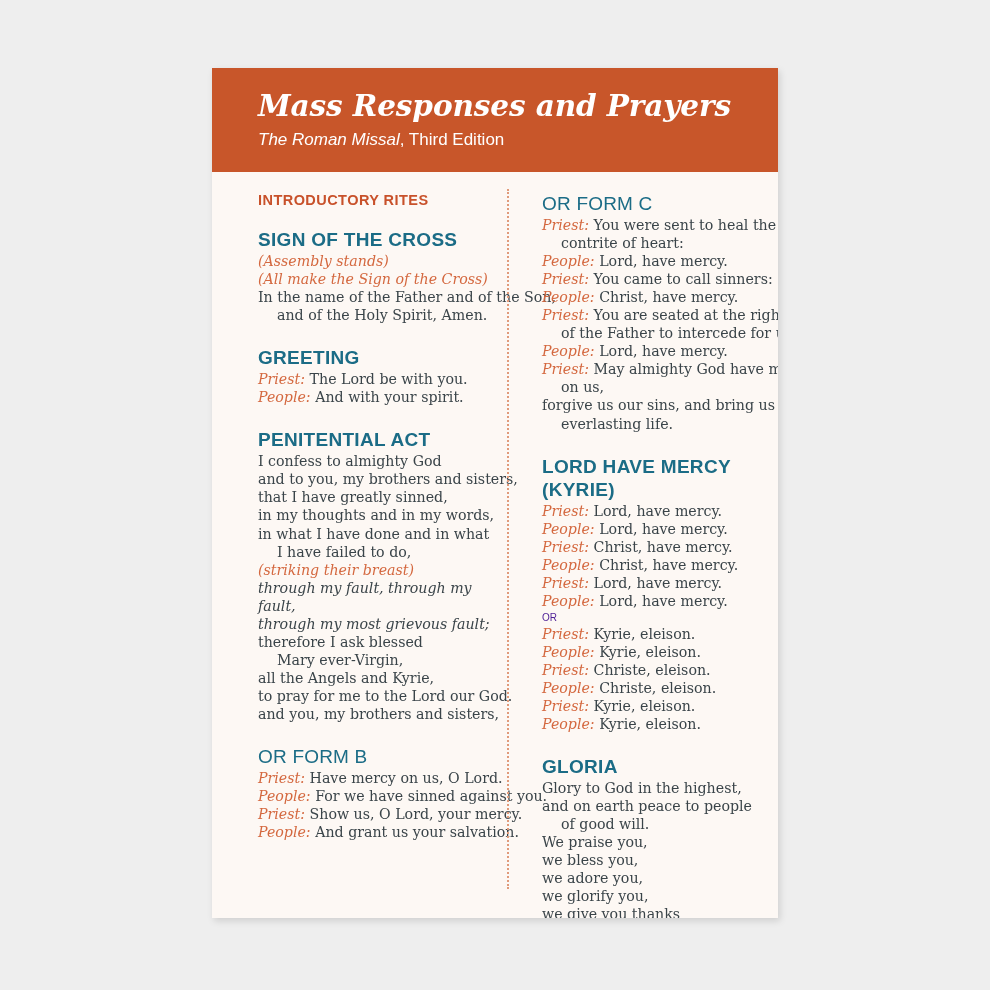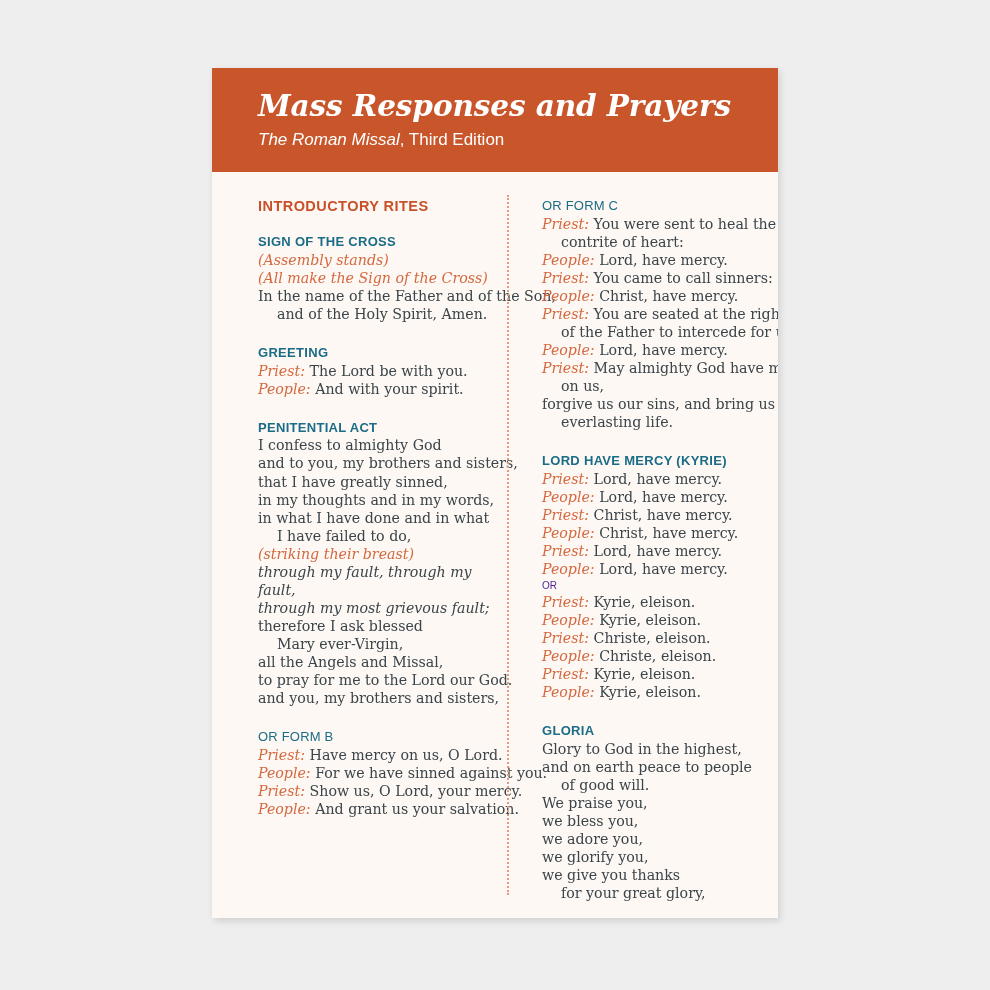--- a/index.html
+++ b/index.html
@@ -55,21 +55,20 @@
   #doc-subtitle .ital {
     font-style: italic;
   }
 
   
   #body-area {
     position: relative;
     padding: 20px 48px 0 46px;
     box-sizing: border-box;
     height: 732px;
-    margin-top: 6px;
   }
   #columns {
     display: flex;
     gap: 0;
     align-items: flex-start;
   }
   .column {
     width: 236px;
     flex: 0 0 236px;
   }
@@ -93,21 +92,21 @@
     font-weight: bold;
     font-size: 14.5px;
     letter-spacing: 0.45px;
     color: #c8512a;
     margin: 0 0 19px 0;
     line-height: 1.15;
   }
   .sub-title {
     font-family: "Liberation Sans", sans-serif;
     font-weight: bold;
-    font-size: 13px;
+    font-size: 19px;
     letter-spacing: 0.3px;
     color: #1b6c86;
     margin: 0 0 1px 0;
     line-height: 1.22;
   }
   .sub-title.light {
     font-weight: normal;
     letter-spacing: 0.2px;
   }
   .block {
@@ -186,21 +185,21 @@
             <p class="line">and to you, my brothers and sisters,</p>
             <p class="line">that I have greatly sinned,</p>
             <p class="line">in my thoughts and in my words,</p>
             <p class="line">in what I have done and in what</p>
             <p class="line indent">I have failed to do,</p>
             <p class="rubric">(striking their breast)</p>
             <p class="ital-body">through my fault, through my fault,</p>
             <p class="ital-body">through my most grievous fault;</p>
             <p class="line">therefore I ask blessed</p>
             <p class="line indent">Mary ever-Virgin,</p>
-            <p class="line">all the Angels and Missal,</p>
+            <p class="line">all the Angels and Kyrie,</p>
             <p class="line">to pray for me to the Lord our God.</p>
             <p class="line">and you, my brothers and sisters,</p>
           </div>
           <div class="block">
             <p class="sub-title light">OR FORM B</p>
             <p class="line"><span class="speaker">Priest:</span> Have mercy on us, O Lord.</p>
             <p class="line"><span class="speaker">People:</span> For we have sinned against you.</p>
             <p class="line"><span class="speaker">Priest:</span> Show us, O Lord, your mercy.</p>
             <p class="line"><span class="speaker">People:</span> And grant us your salvation.</p>
           </div>

